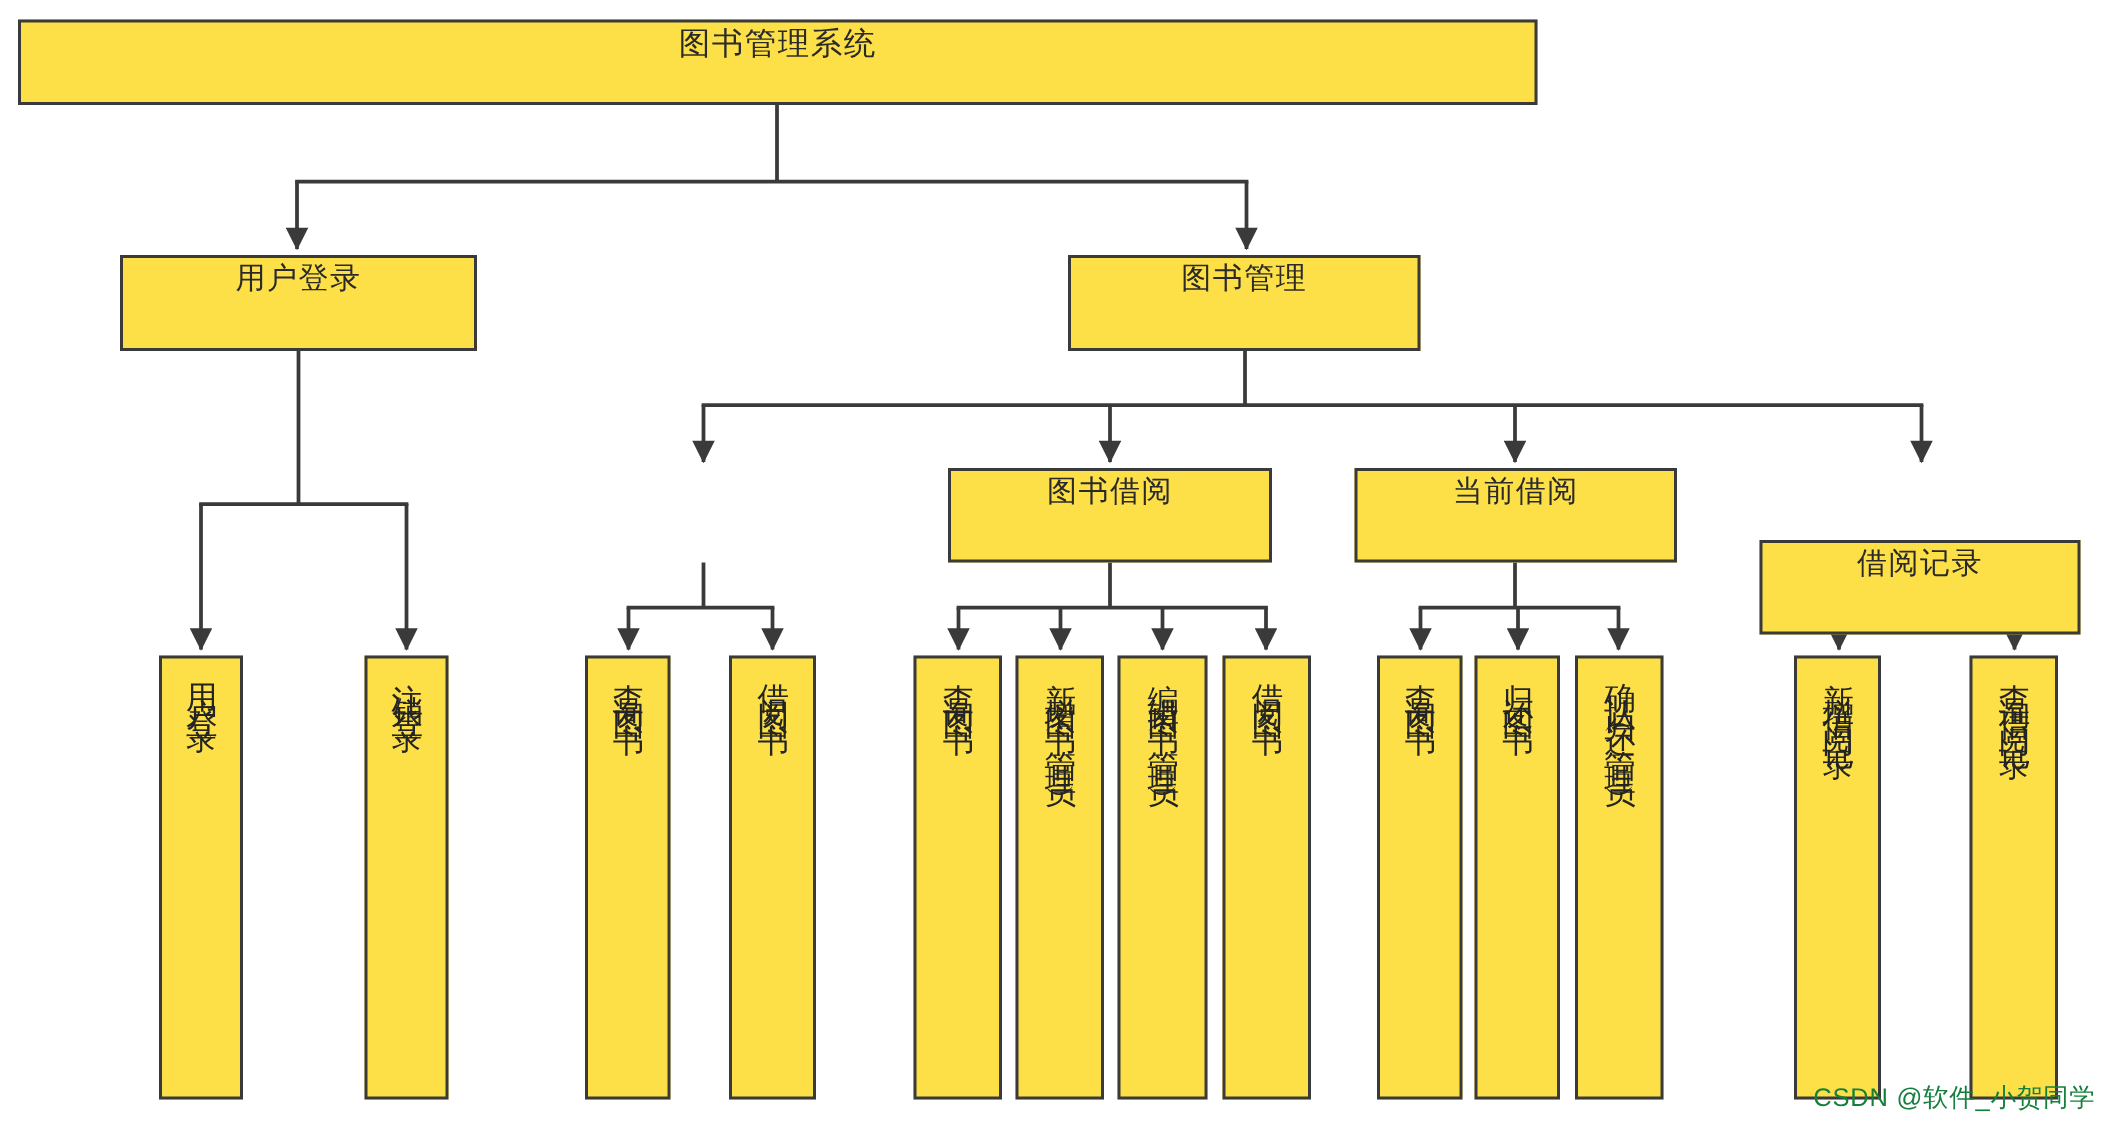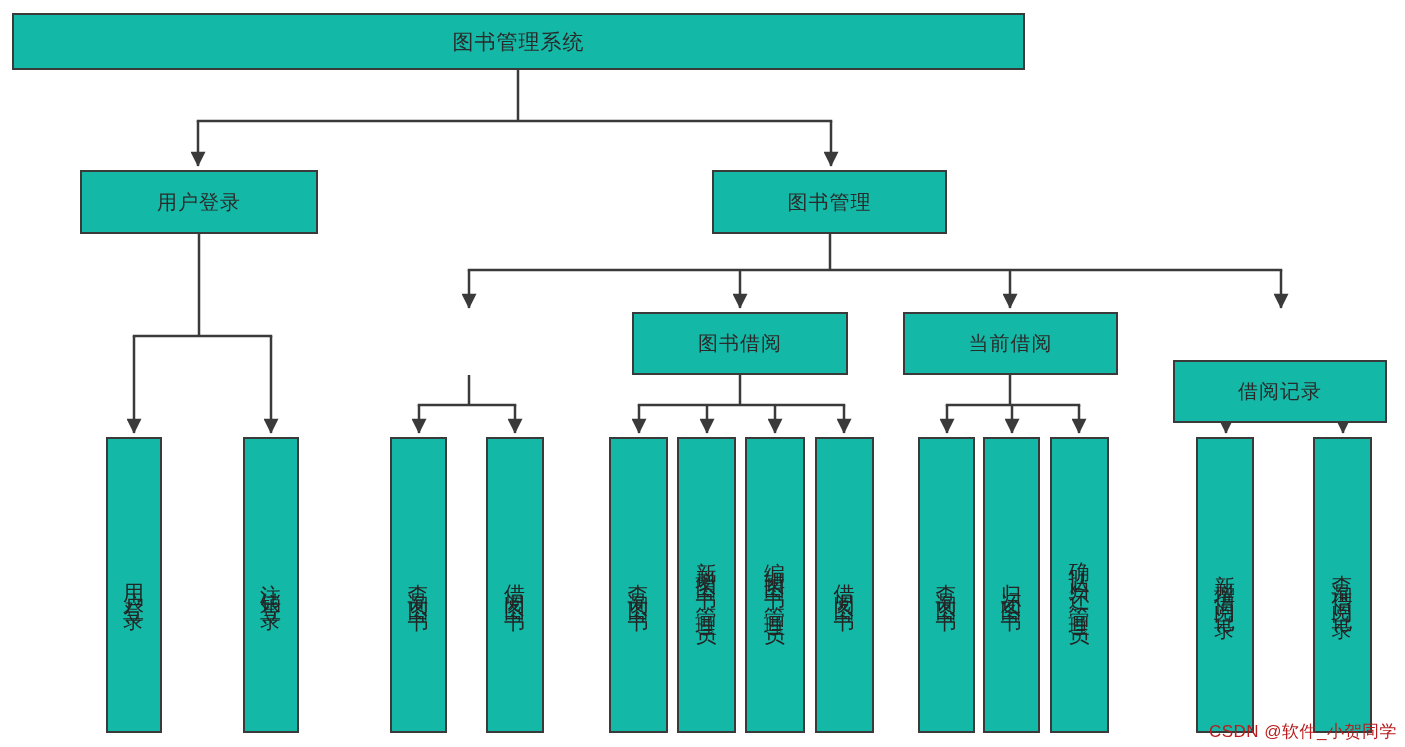--- a/index.html
+++ b/index.html
@@ -18,23 +18,23 @@
   .connectors {
     position: absolute;
     left: 0;
     top: 0;
     pointer-events: none;
   }
   .box {
     position: absolute;
     box-sizing: border-box;
     border: 2.5px solid #3a3a3a;
-    background: #14b8a6;
+    background: #fde047;
     display: flex;
-    align-items: center;
+    align-items: flex-start;
     justify-content: center;
   }
   .hlabel {
     color: #2a2a2a;
     font-size: 20px;
     letter-spacing: 1px;
     white-space: nowrap;
   }
   .root .hlabel { font-size: 21px; }
   .vlabel {
@@ -65,21 +65,21 @@
   #l-bor-borrow  { left: 815px;  width: 59px; }
   #l-cur-query   { left: 918px;  width: 57px; }
   #l-cur-return  { left: 983px;  width: 57px; }
   #l-cur-confirm { left: 1050px; width: 59px; }
   #l-radd        { left: 1196px; width: 58px; }
   #l-rquery      { left: 1313px; width: 59px; }
   .watermark {
     position: absolute;
     right: 8px;
     bottom: 4px;
-    color: #b91c1c;
+    color: #15803d;
     font-size: 17px;
     letter-spacing: 0.5px;
     white-space: nowrap;
   }
 </style>
 </head>
 <body>
 
 <div class="canvas">
 

